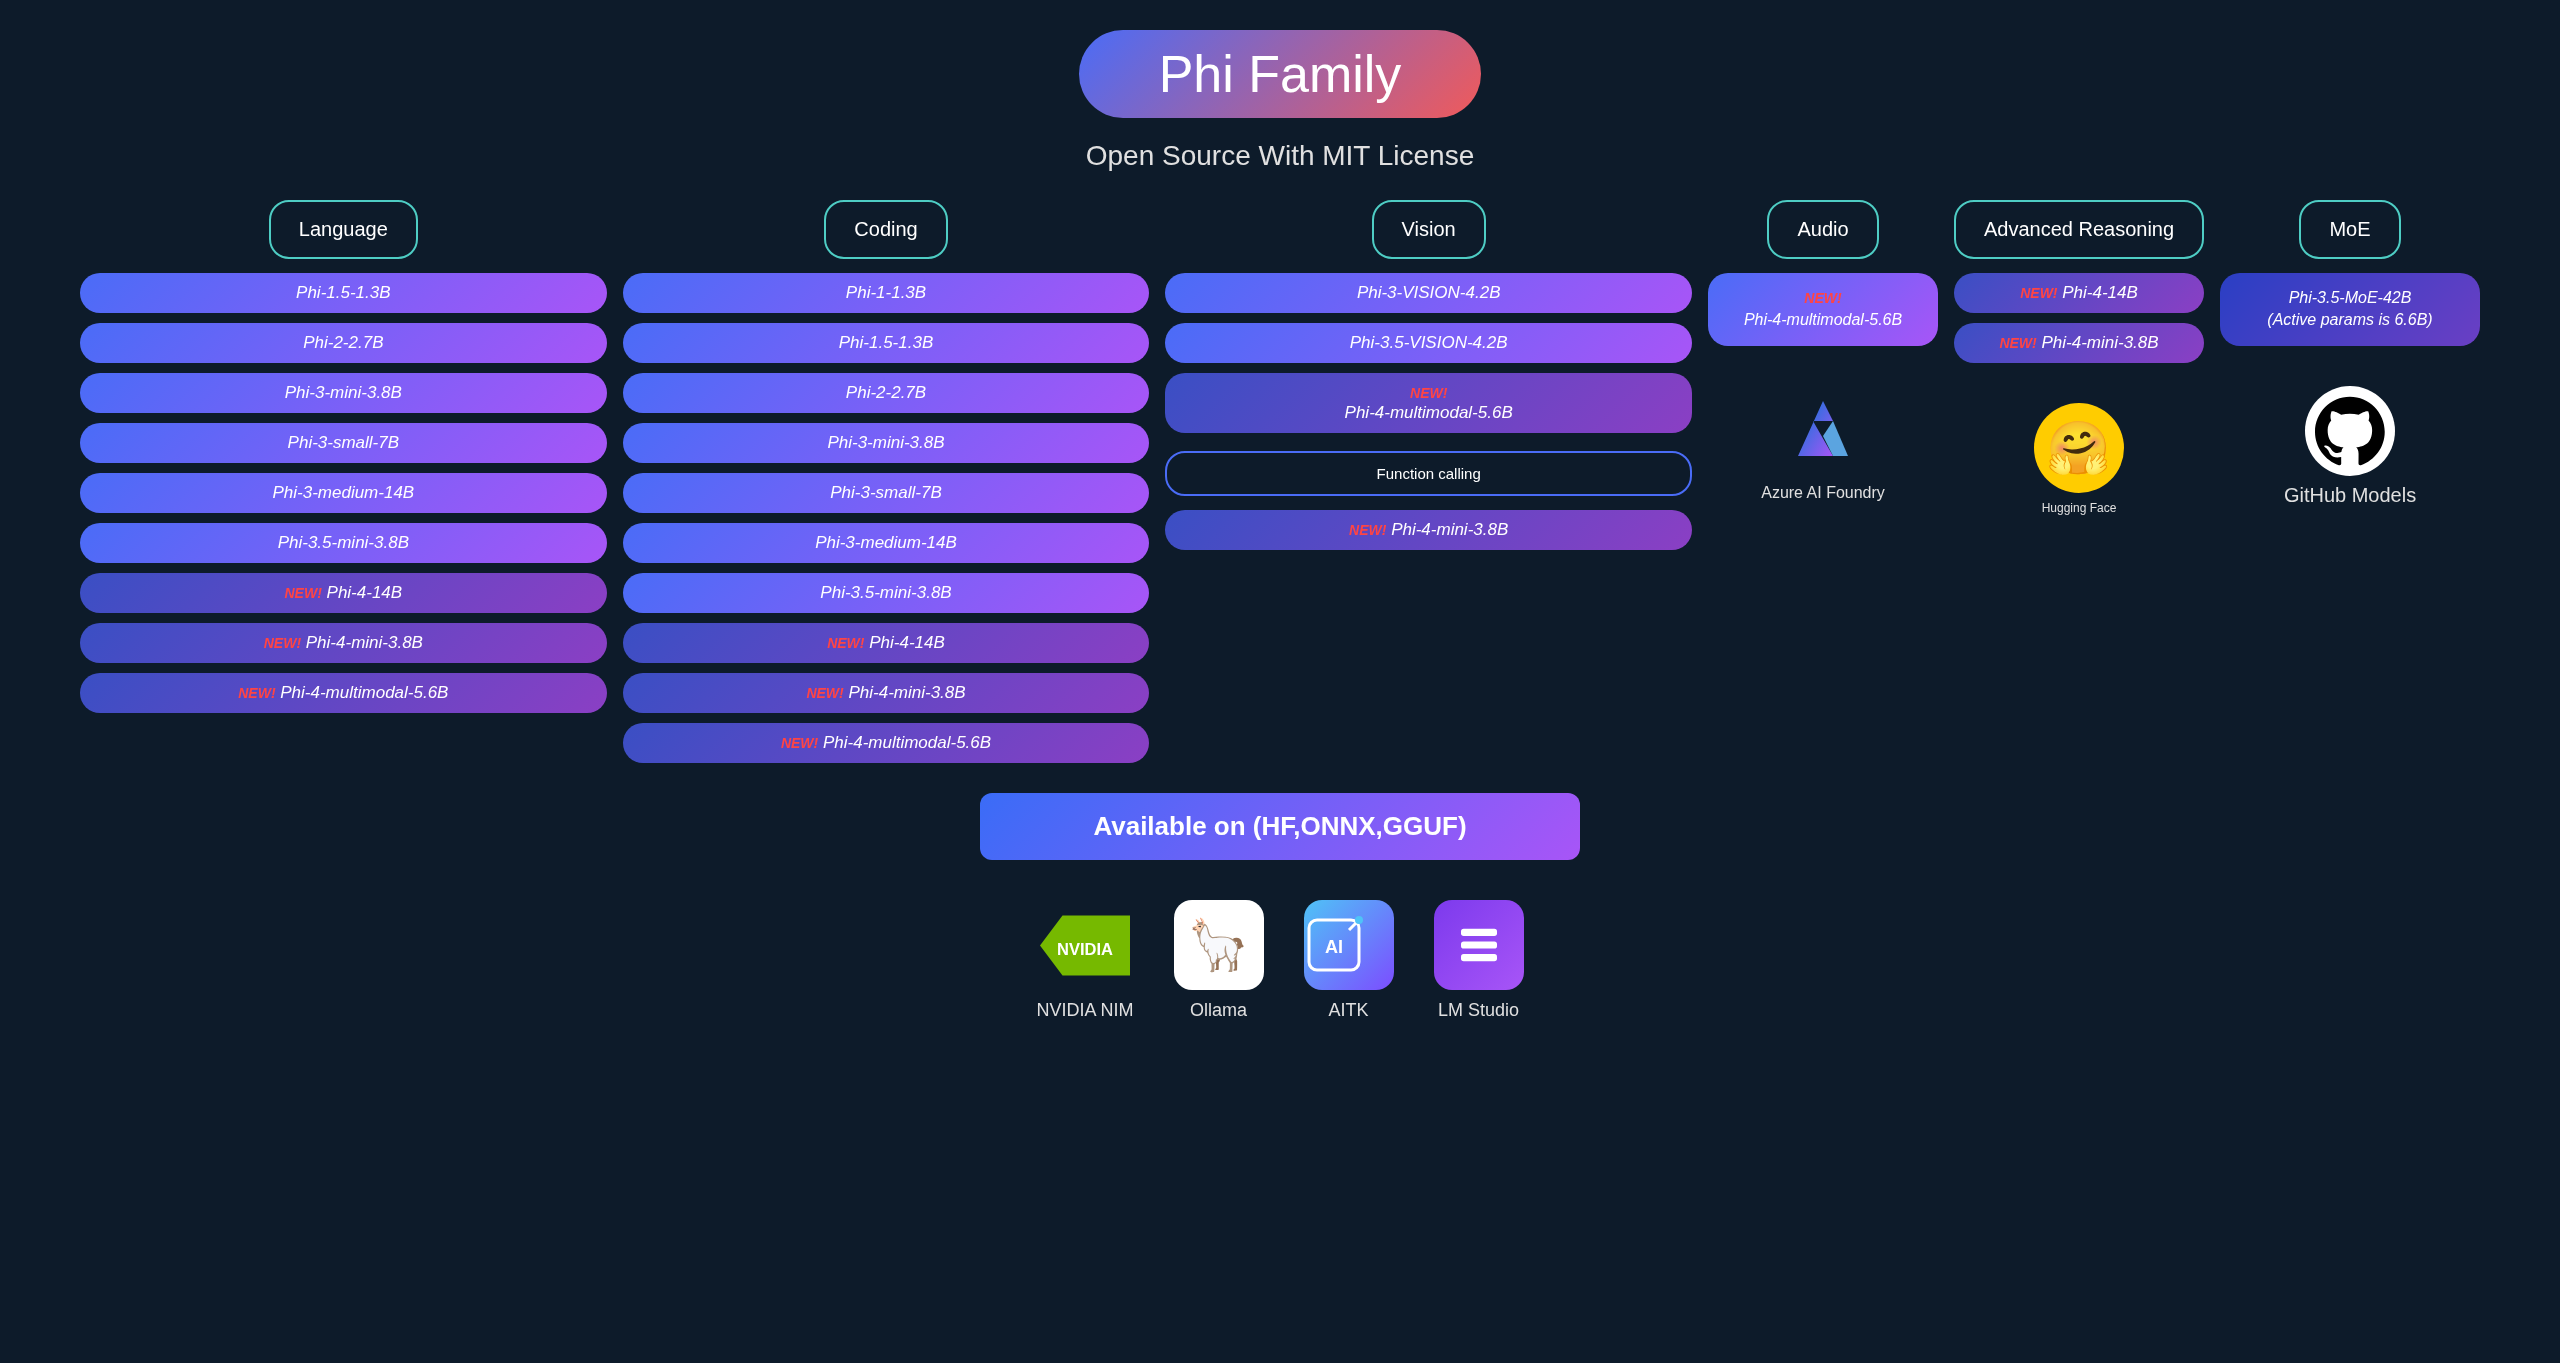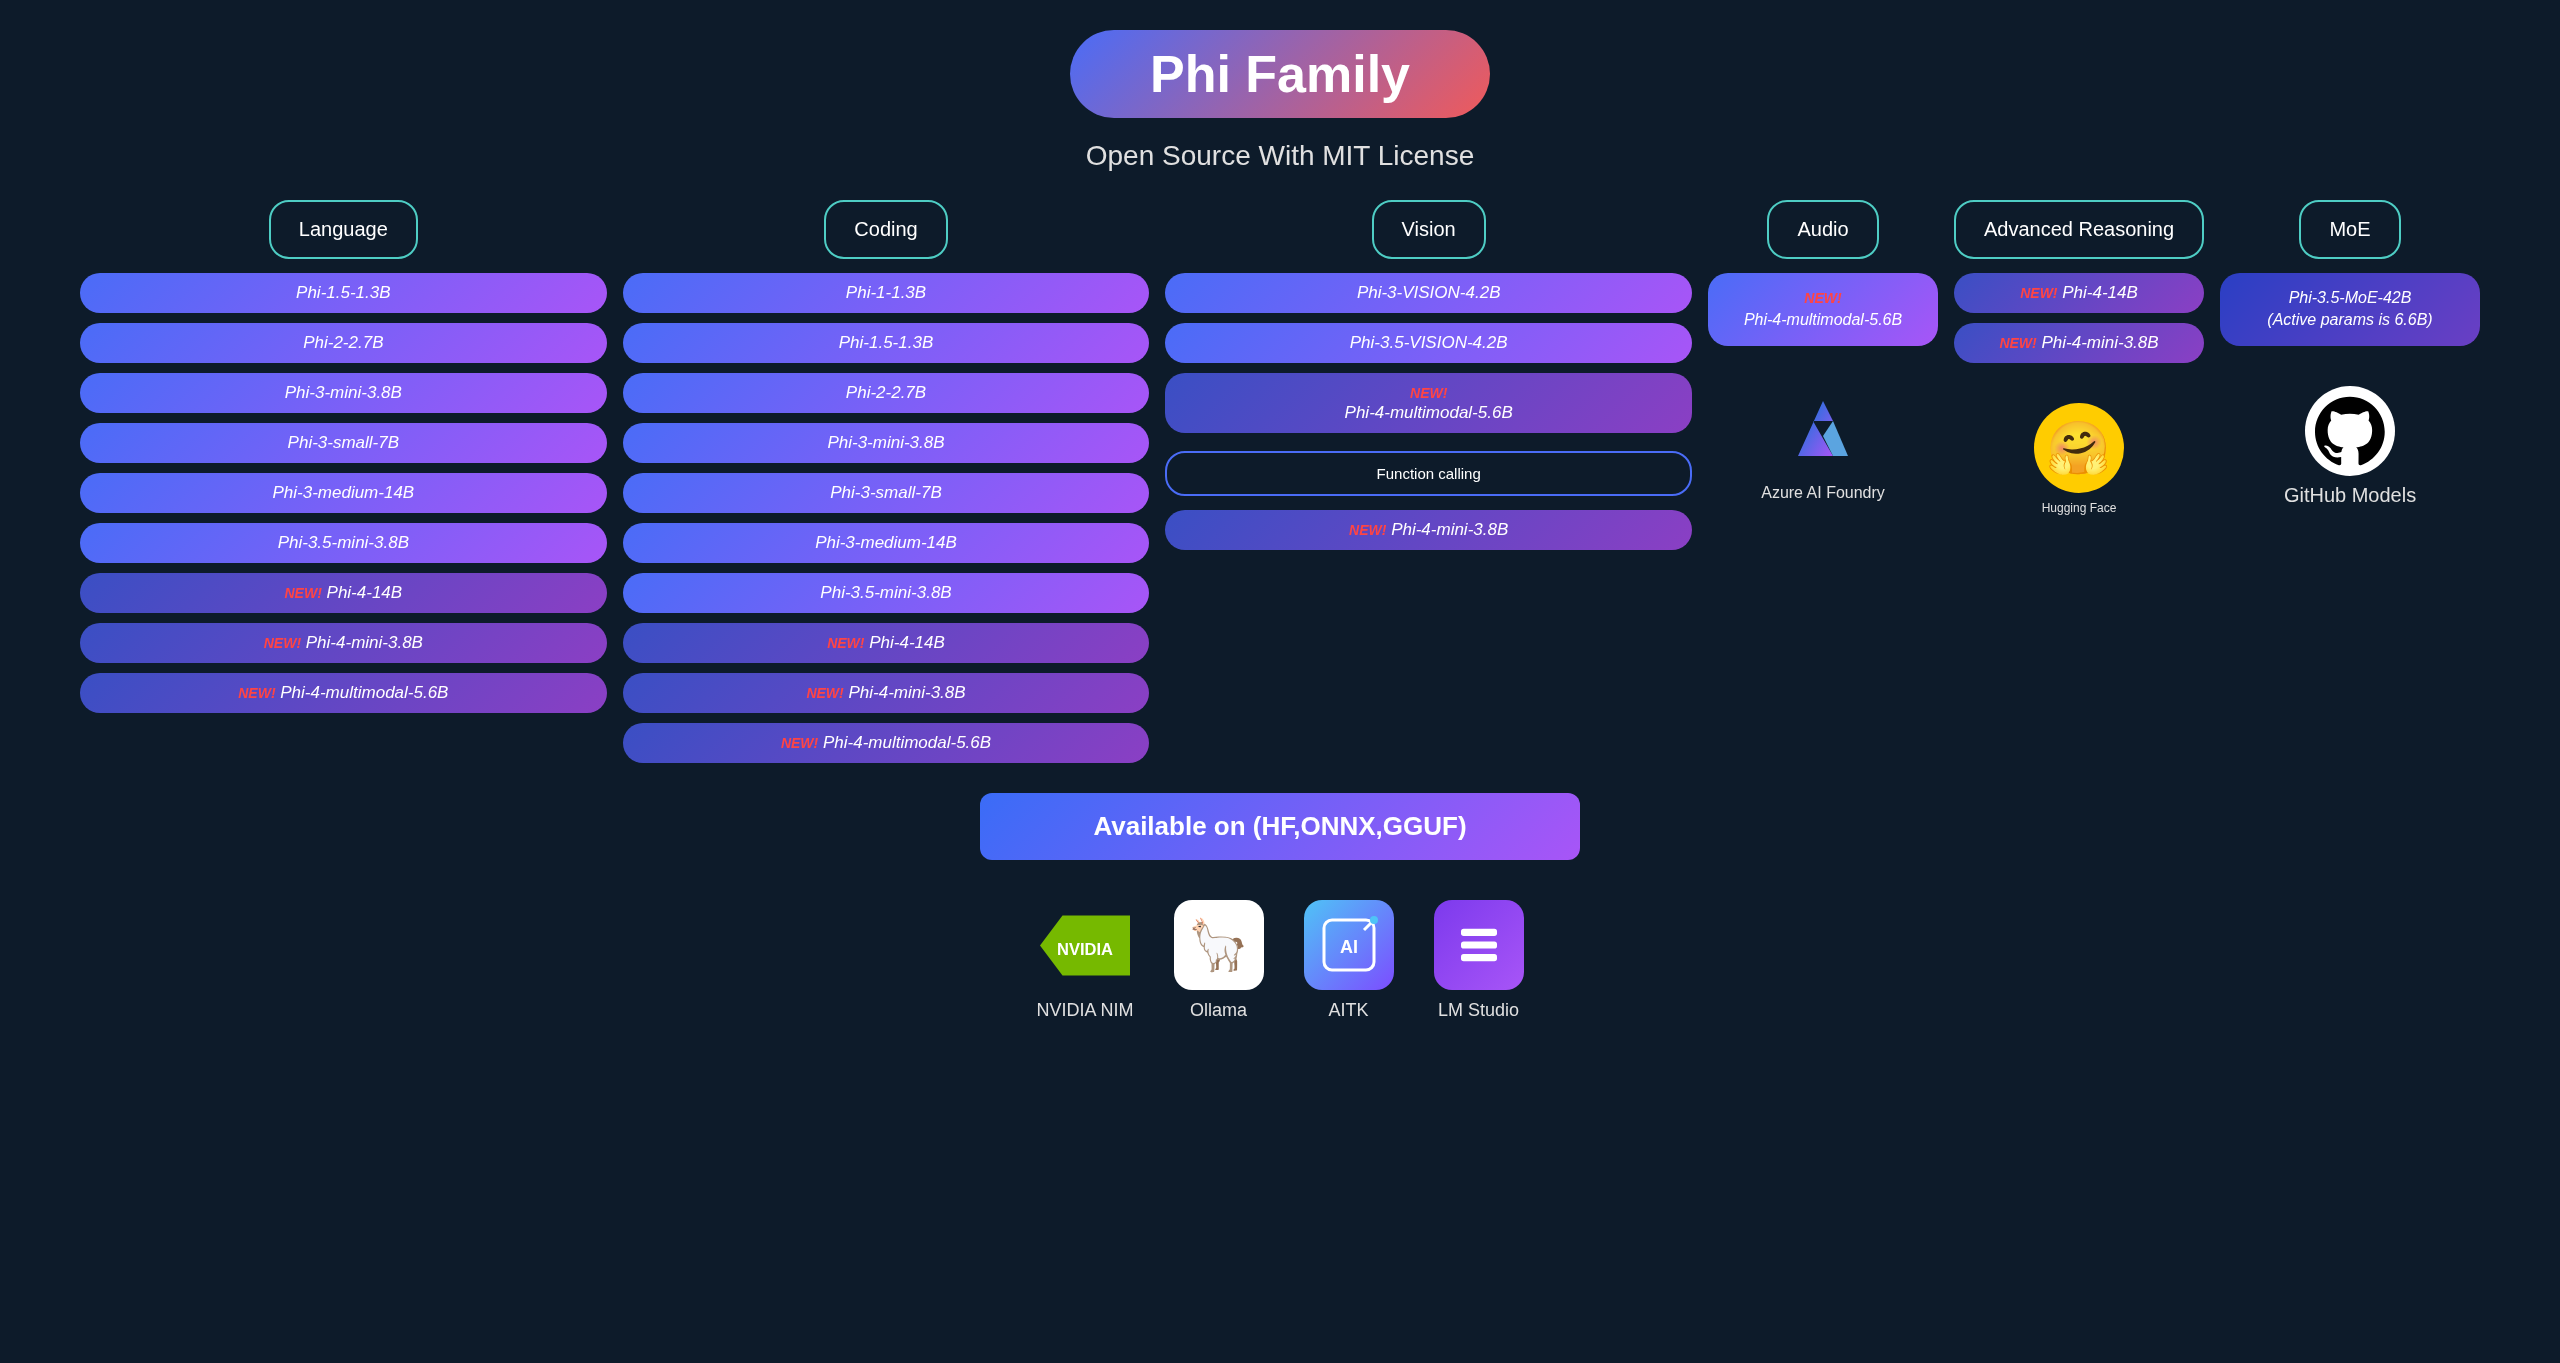--- a/index.html
+++ b/index.html
@@ -15,21 +15,21 @@
       text-align: center;
       margin-bottom: 10px;
     }
 
     .title-pill {
       display: inline-block;
       background: linear-gradient(135deg, #4a6cf7, #f05a5a);
       border-radius: 50px;
       padding: 14px 80px;
       font-size: 52px;
-      font-weight: 700;
+      font-weight: 400;
       color: #fff;
       margin-bottom: 12px;
     }
 
     .subtitle {
       font-size: 28px;
       color: #e0e0e0;
       font-weight: 400;
       margin-bottom: 28px;
       text-align: center;
@@ -321,21 +321,21 @@
       </div>
 
       <div class="icon-item">
         <div style="width:90px;height:90px;background:#fff;border-radius:18px;display:flex;align-items:center;justify-content:center;font-size:50px;">
           🦙
         </div>
         <div class="icon-label">Ollama</div>
       </div>
 
       <div class="icon-item">
-        <div style="width:90px;height:90px;background:linear-gradient(135deg,#4fc3f7,#7c4dff);border-radius:18px;display:flex;align-items:center;justify-content:center;">
+        <div style="width:90px;height:90px;background:linear-gradient(135deg,#4fc3f7,#7c4dff);border-radius:18px;display:flex;align-items:center;">
           <svg viewBox="0 0 60 60" width="60" height="60">
             <rect x="5" y="5" width="50" height="50" rx="8" fill="none" stroke="white" stroke-width="3"></rect>
             <text x="30" y="38" text-anchor="middle" font-family="Arial" font-weight="bold" font-size="18" fill="white">AI</text>
             <path d="M45 15 L55 5" stroke="white" stroke-width="3"></path>
             <circle cx="55" cy="5" r="4" fill="#4fc3f7"></circle>
           </svg>
         </div>
         <div class="icon-label">AITK</div>
       </div>
 

